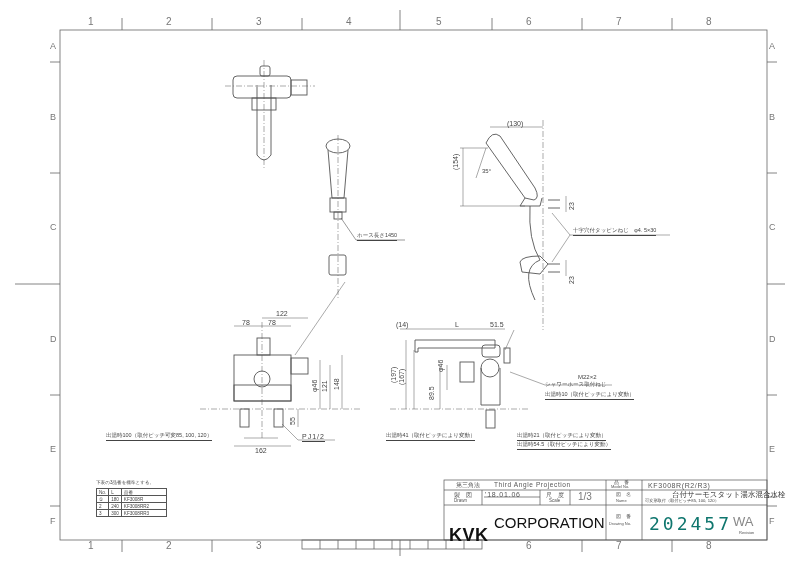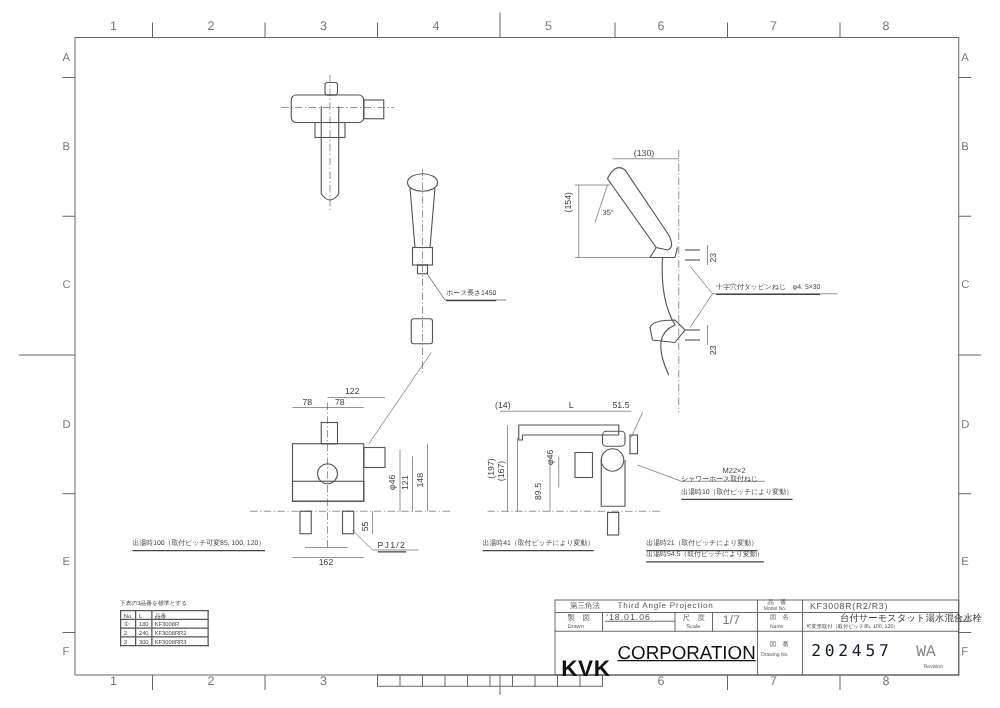--- a/index.html
+++ b/index.html
@@ -5,23 +5,23 @@
   html,body{margin:0;padding:0;background:#fff;}
   body{width:800px;height:566px;position:relative;overflow:hidden;font-family:"DejaVu Sans",sans-serif;color:#444;}
   svg{position:absolute;left:0;top:0;}
   .lbl{position:absolute;font-family:"Liberation Sans",sans-serif;color:#555;white-space:nowrap;line-height:1;}
   .grid-col{font-size:10px;color:#777;}
   .grid-row{font-size:9px;color:#777;}
   .dim{font-size:7px;color:#444;}
   .note{font-size:5.5px;color:#444;border-bottom:0.7px solid #444;padding-bottom:1px;}
   .tb{position:absolute;font-family:"Liberation Sans",sans-serif;color:#555;white-space:nowrap;line-height:1;}
   .kvk{font-family:"Liberation Sans",sans-serif;font-weight:bold;font-size:18px;color:#111;letter-spacing:0.5px;}
-  .corp{font-family:"Liberation Sans",sans-serif;font-size:15px;color:#111;text-decoration:underline;}
-  .dwgno{font-family:"DejaVu Sans Mono",monospace;font-size:13px;color:#0f172a;letter-spacing:3px;}
-  .rev{font-family:Liberation Mono, monospace;font-size:13px;color:#888;}
+  .corp{font-family:"Liberation Sans",sans-serif;font-size:15px;color:#111;}
+  .dwgno{font-family:"DejaVu Sans Mono",monospace;font-size:18px;color:#0f766e;letter-spacing:3px;}
+  .rev{font-family:Liberation Sans, sans-serif;font-size:13px;color:#888;}
   table.parts{position:absolute;left:96px;top:488px;border-collapse:collapse;font-family:"Liberation Sans",sans-serif;font-size:4.6px;color:#444;}
   table.parts td{border:0.6px solid #555;padding:0 2px;height:6px;}
 </style>
 </head>
 <body>
 
 <svg width="800" height="566" viewBox="0 0 800 566">
   <g fill="none" stroke="#666" stroke-width="0.8">
 
     <rect x="60" y="30" width="707" height="510"></rect>
@@ -258,21 +258,21 @@
 <div>
   <span class="tb" style="left:456px;top:482px;font-size:6px">第三角法</span>
   <span class="tb" style="left:494px;top:482px;font-size:6.5px;letter-spacing:0.6px">Third Angle Projection</span>
 
   <span class="tb" style="left:454px;top:492px;font-size:6px">製　図</span>
   <span class="tb" style="left:454px;top:499px;font-size:4.5px">Drawn</span>
   <span class="tb" style="left:485px;top:491px;font-size:7px;letter-spacing:0.8px">'18.01.06</span>
 
   <span class="tb" style="left:546px;top:492px;font-size:6px">尺　度</span>
   <span class="tb" style="left:549px;top:499px;font-size:4.5px">Scale</span>
-  <span class="tb" style="left:578px;top:492px;font-size:10px;color:#777">1/7</span>
+  <span class="tb" style="left:578px;top:492px;font-size:10px;color:#777">1/3</span>
 
   <span class="tb" style="left:614px;top:480px;font-size:5px">品　番</span>
   <span class="tb" style="left:611px;top:485px;font-size:4px">Model No.</span>
   <span class="tb" style="left:648px;top:482px;font-size:7px;letter-spacing:0.6px">KF3008R(R2/R3)</span>
 
   <span class="tb" style="left:616px;top:492px;font-size:5px">図　名</span>
   <span class="tb" style="left:616px;top:499px;font-size:4px">Name</span>
   <span class="tb" style="left:672px;top:491px;font-size:7.5px;color:#333">台付サーモスタット湯水混合水栓</span>
   <span class="tb" style="left:645px;top:499px;font-size:4.2px;color:#444">可変形取付（取付ピッチ85, 100, 120）</span>
 

